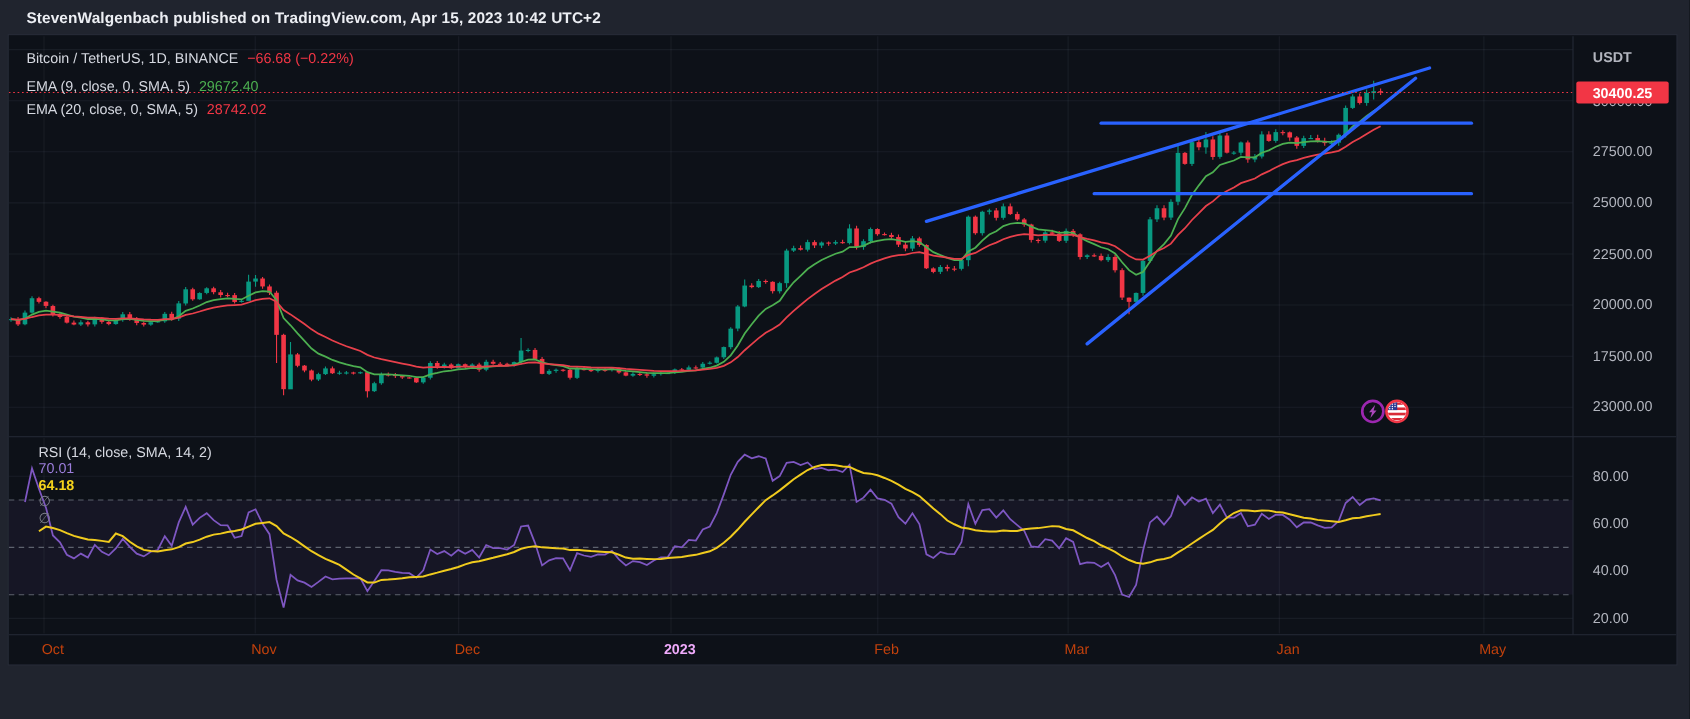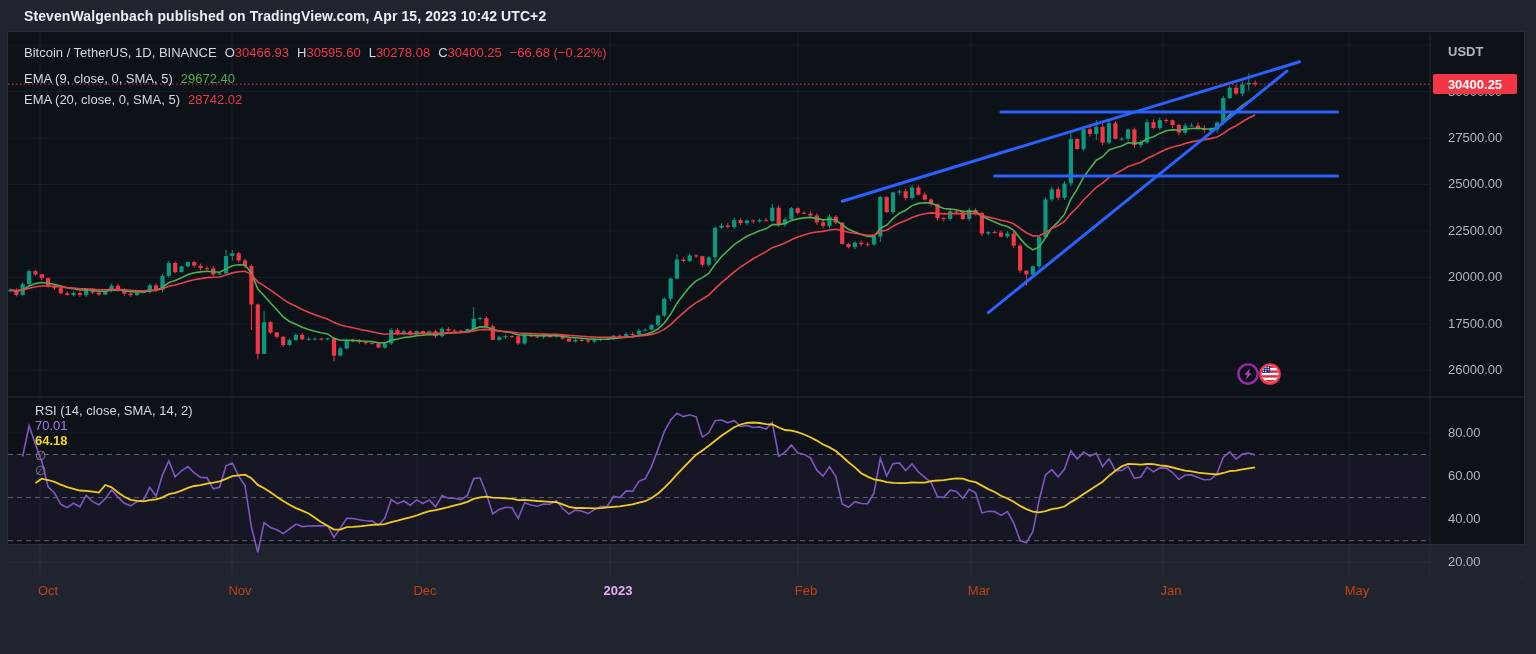--- a/index.html
+++ b/index.html
@@ -3,21 +3,21 @@
 <meta charset="utf-8">
 <style>
   * { margin:0; padding:0; box-sizing:border-box; }
   body { background:#14161d; font-family:"Liberation Sans", sans-serif; }
   .screen { position:relative; width:1536px; height:654px; background:#20242e; overflow:hidden; }
 
   .topbar { position:absolute; left:0; top:0; width:1536px; height:32px;
             display:flex; align-items:center; padding-left:24px; }
   .topbar span { color:#eceef3; font-size:14px; font-weight:700; letter-spacing:.1px; }
 
-  .widget { position:absolute; left:8px; top:32px; width:1516px; height:512px;
+  .widget { position:absolute; left:8px; top:32px; width:1516px; height:572px;
             background:#0d1118; box-shadow:0 0 0 1px #262b37; }
   .widget svg { position:absolute; left:0; top:0; z-index:1; }
 
   .legend-row { position:absolute; left:16px; z-index:6; display:flex; align-items:baseline;
                 white-space:nowrap; font-size:13px; color:#d5d8e0; }
   .legend-row .gap { display:inline-block; width:8px; }
   #legend-row-1 { top:13px; }
   #legend-row-2 { top:39px; }
   #legend-row-3 { top:60px; }
   #rsi-legend   { top:371px;flex-direction:column; }
@@ -538,21 +538,20 @@
               <circle cx="-6.6" cy="-2.4" r="0.65"></circle>
                 <circle cx="-4.2" cy="-2.4" r="0.65"></circle>
             </g>
           </g>
         </g>
       </g>
     </svg>
 
     <div class="legend-row" id="legend-row-1">
       <span>Bitcoin / TetherUS, 1D, BINANCE</span>
-      <span id="ohlc-values"><span class="ohlc-pair"><span>O</span><span class="val-red">30466.93</span></span><span class="ohlc-pair"><span>H</span><span class="val-red">30595.60</span></span><span class="ohlc-pair"><span>L</span><span class="val-red">30278.08</span></span><span class="ohlc-pair"><span>C</span><span class="val-red">30400.25</span></span></span>
       <span class="val-red ohlc-pair">−66.68 (−0.22%)</span>
     </div>
 
     <div class="legend-row" id="legend-row-2">
       <span>EMA (9, close, 0, SMA, 5)</span>
       <span class="gap"></span>
       <span class="val-green">29672.40</span>
     </div>
 
     <div class="legend-row" id="legend-row-3">
@@ -570,21 +569,21 @@
     </div>
 
     <div class="usdt-label">USDT</div>
     <div id="price-axis">
         <div class="tick behind" style="top: 52px;">30000.00</div>
         <div class="tick" style="top: 98px;">27500.00</div>
         <div class="tick" style="top: 144px;">25000.00</div>
         <div class="tick" style="top: 191px;">22500.00</div>
         <div class="tick" style="top: 237px;">20000.00</div>
         <div class="tick" style="top: 284px;">17500.00</div>
-        <div class="tick" style="top: 330px;">26000.00</div>
+        <div class="tick" style="top: 330px;">23000.00</div>
       </div>
     <div class="price-badge" id="last-price-badge" style="top: 42px;">30400.25</div>
     <div id="rsi-axis">
         <div class="tick" style="top: 393px;">80.00</div>
         <div class="tick" style="top: 436px;">60.00</div>
         <div class="tick" style="top: 479px;">40.00</div>
         <div class="tick" style="top: 522px;">20.00</div>
       </div>
     <div id="time-axis">
         <div class="time-label" style="left: 40px;">Oct</div>

